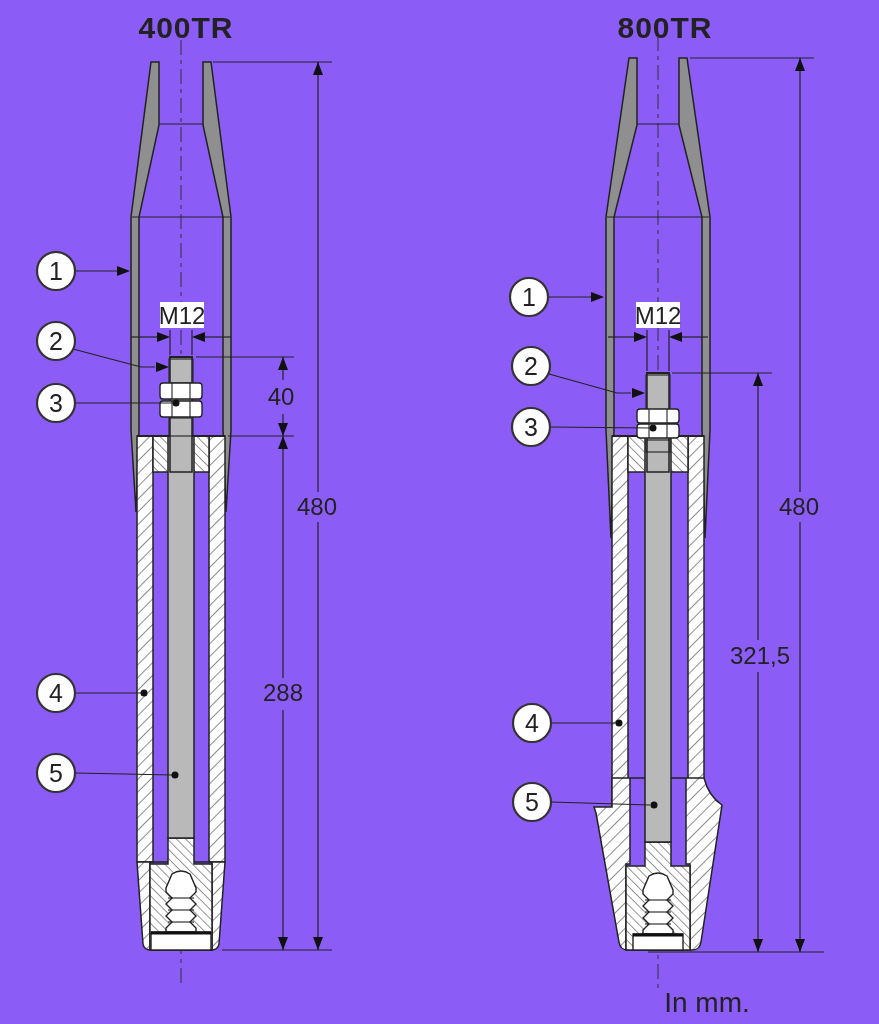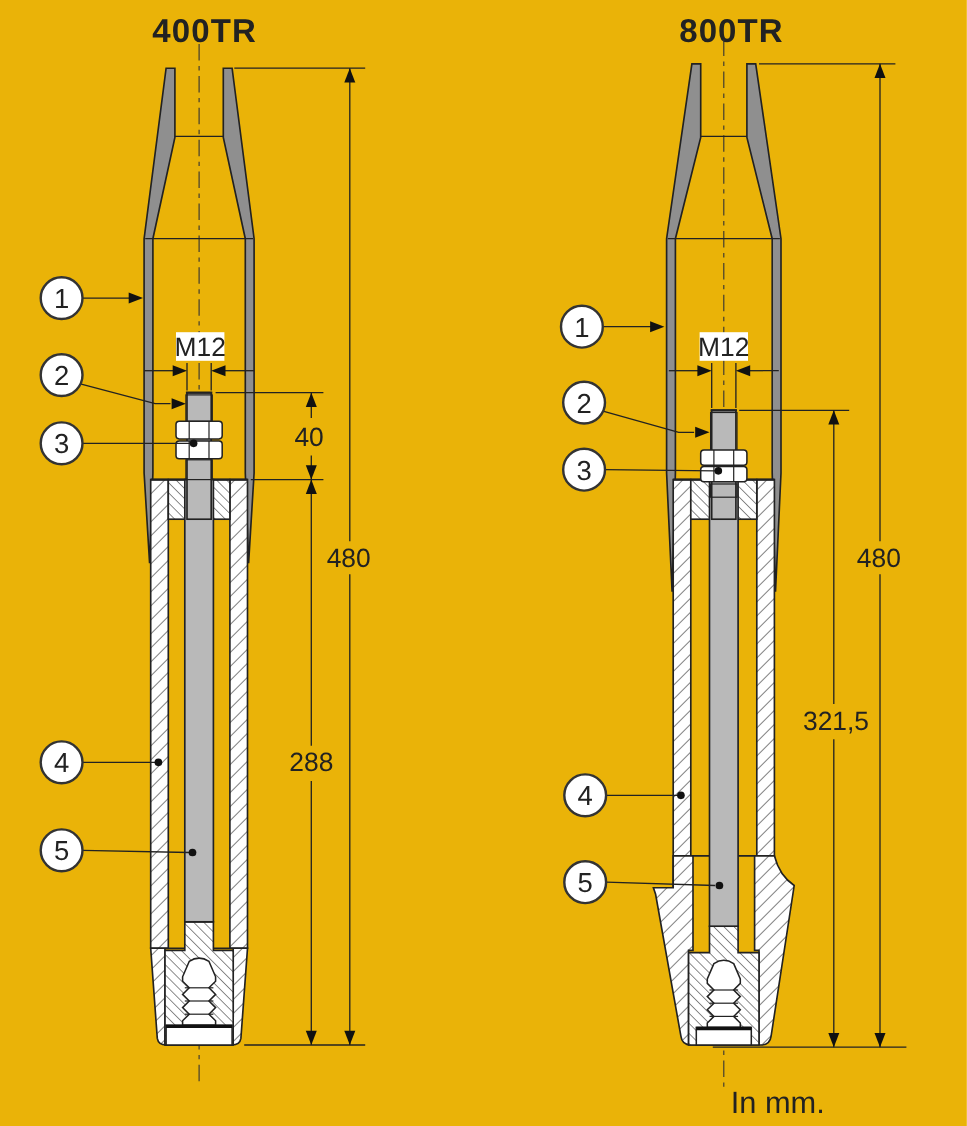--- a/index.html
+++ b/index.html
@@ -1,16 +1,16 @@
 <!DOCTYPE html>
 <html><head>
 <meta charset="utf-8">
 <style>
   html,body{margin:0;padding:0;background:#fff;}
-  .stage{position:relative;width:879px;height:1024px;background:#eab308;overflow:hidden;
+  .stage{position:relative;width:879px;height:1024px;background:#8b5cf6;overflow:hidden;
          font-family:"Liberation Sans","DejaVu Sans",sans-serif;}
   svg text{font-family:"Liberation Sans","DejaVu Sans",sans-serif;fill:#222;}
   .title{font-size:30px;font-weight:bold;letter-spacing:1px;}
   .dimtxt{font-size:24px;}
   .btxt{font-size:25px;}
   .note{font-size:28px;}
   .ln2{stroke:#222;stroke-width:2;fill:none;}
   .thin{stroke:#222;stroke-width:1.1;fill:none;}
   .thick{stroke:#111;stroke-width:3;fill:none;}
   .cl{stroke:#333;stroke-width:1;fill:none;stroke-dasharray:15 5 4 5;}

